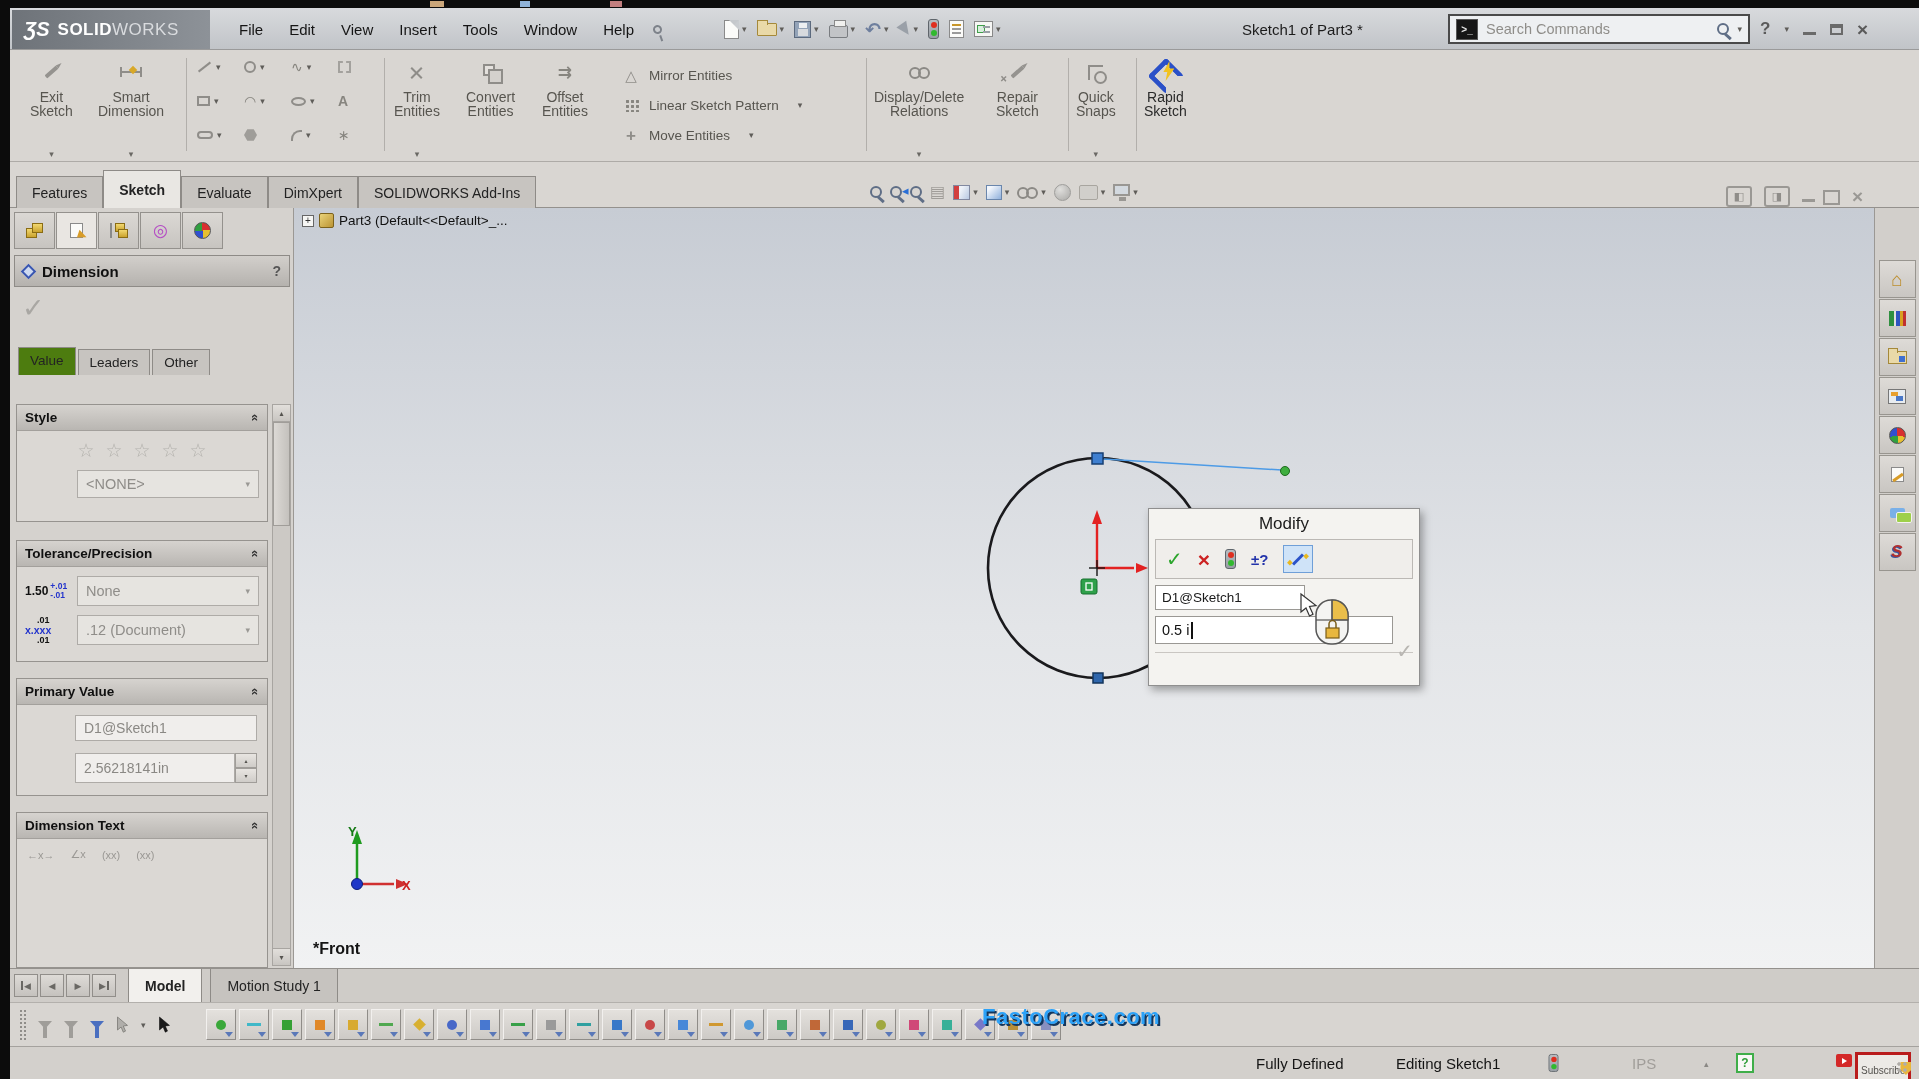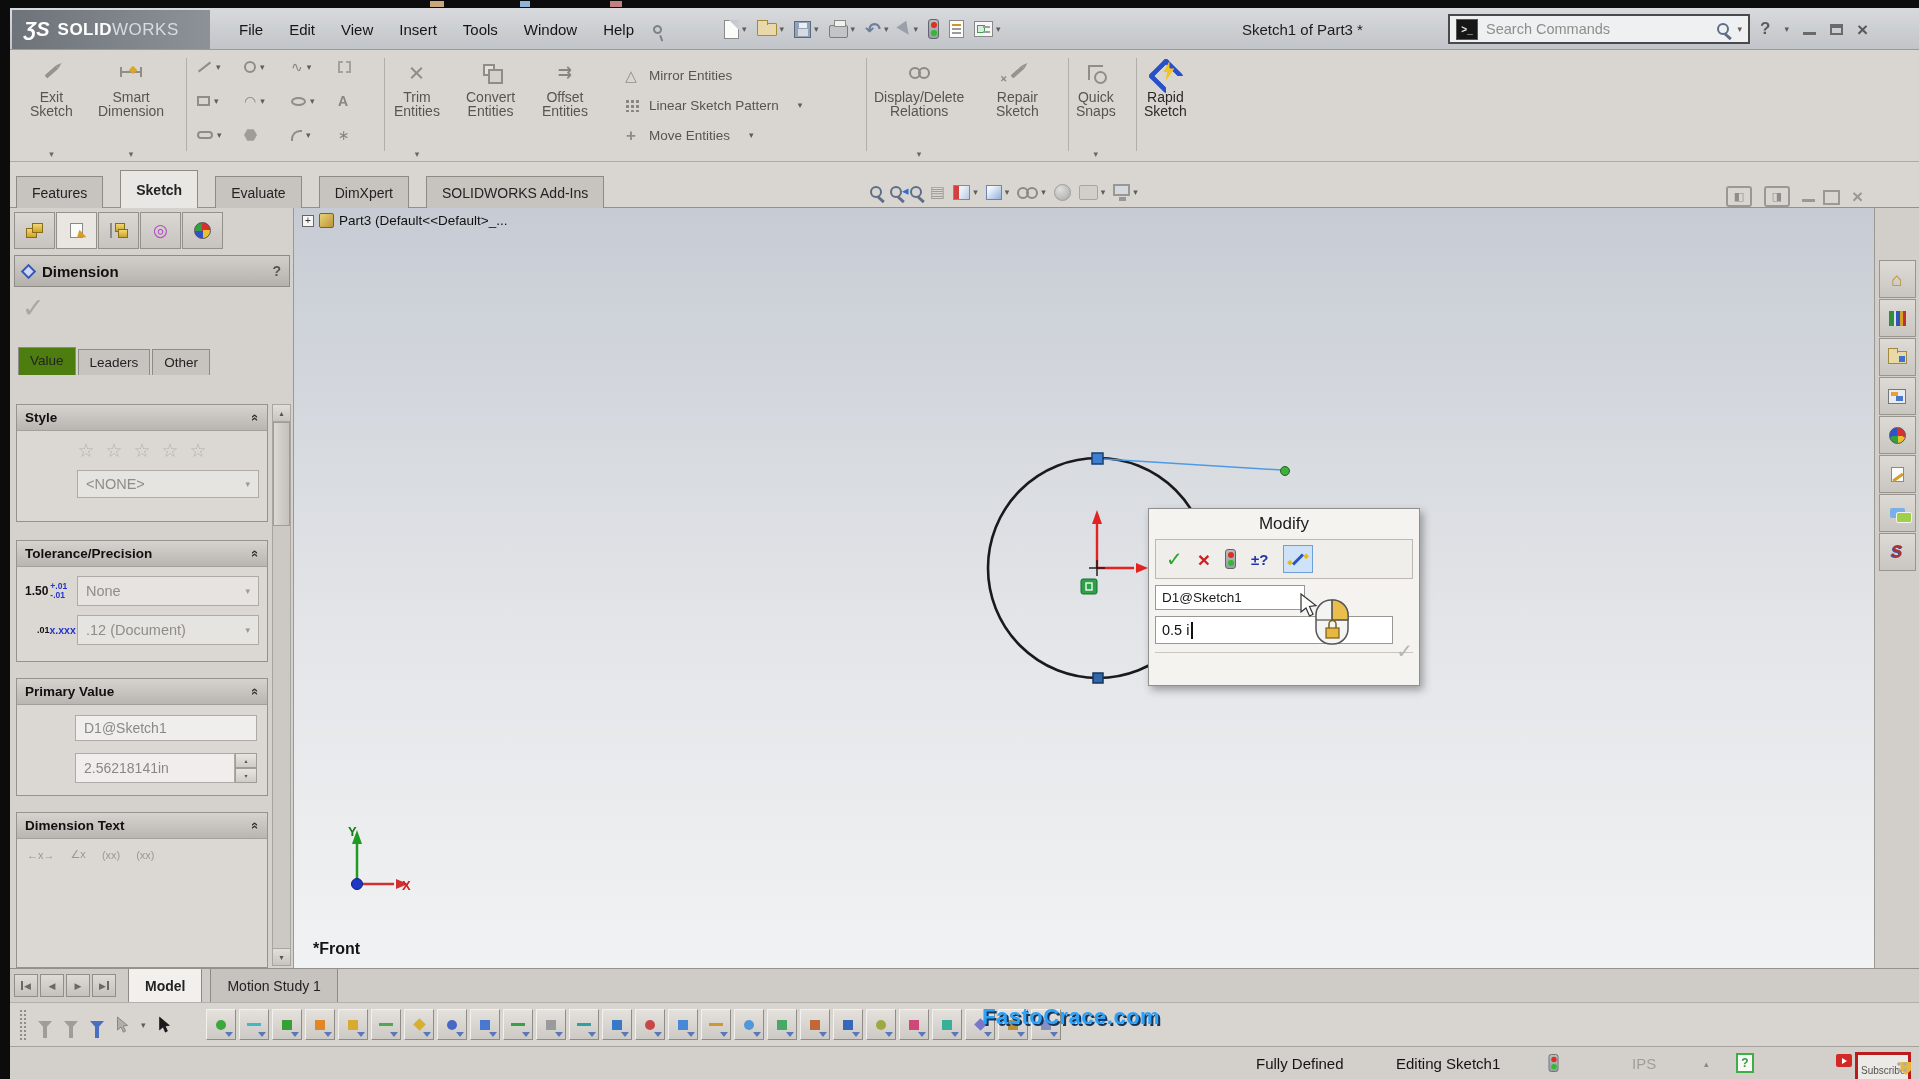--- a/index.html
+++ b/index.html
@@ -100,21 +100,21 @@
 .ri-repair::before{content:'+';position:absolute;left:-11px;top:-10px;font-size:13px;font-weight:bold;color:#8f8d89}
 .ri-quicksnap{width:15px;height:15px;border-left:2px solid #8f8d89;border-top:2px solid #8f8d89;position:relative}
 .ri-quicksnap::after{content:'';position:absolute;right:-4px;bottom:-4px;width:9px;height:9px;border:2px solid #8f8d89;border-radius:50%}
 .ri-rapid{width:24px;height:24px;position:relative}
 .ri-rapid::before{content:'';position:absolute;left:0;top:3px;width:16px;height:16px;border:5px solid #2a50c8;border-right-color:transparent;border-radius:4px;transform:rotate(45deg)}
 .ri-rapid::after{content:'';position:absolute;left:10px;top:1px;width:11px;height:20px;background:#f2c21e;clip-path:polygon(55% 0,0 55%,35% 55%,20% 100%,100% 38%,55% 38%)}
 
 
 #tabstrip{left:10px;top:162px;width:1909px;height:46px;background:#d9d6d2;border-bottom:1px solid #94918d}
 #doctabs{position:absolute;left:6px;bottom:-1px;display:flex;align-items:flex-end}
-.dtab{height:32px;margin-right:17px;padding:12px 15px;display:flex;align-items:center;font-size:14px;color:#232323;background:#c7c4c0;border:1px solid #8e8b87;border-bottom:none}
+.dtab{height:32px;margin-right:0;padding:12px 15px;display:flex;align-items:center;font-size:14px;color:#232323;background:#c7c4c0;border:1px solid #8e8b87;border-bottom:none}
 .dtab.active{background:#e9e7e3;font-weight:bold;height:38px}
 #hud{left:870px;top:174px;display:flex;align-items:center;gap:8px;height:36px}
 .hudbtn{display:flex;align-items:center;gap:3px}
 .ic-cube3{width:17px;height:15px;background:linear-gradient(120deg,#eef2f8 40%,#b9c9e2);border:1px solid #8289a0;position:relative}
 .ic-cube3::before{content:'';position:absolute;left:0;top:0;bottom:0;width:5px;background:#d24040}
 .ic-cubeb{width:16px;height:15px;background:linear-gradient(135deg,#f2f6fc 20%,#8fb0dc);border:1px solid #6a86ac}
 .ic-ball{width:17px;height:17px;border-radius:50%;background:radial-gradient(circle at 35% 30%,#e2e2e0,#9a9a98);border:1px solid #8a8a88;opacity:.75}
 .ic-scene{width:19px;height:15px;background:#cfcdc9;border:1px solid #98958f;border-radius:2px;opacity:.75}
 .ic-monitor{width:17px;height:12px;background:#d3dae2;border:2px solid #8f8d89;position:relative;opacity:.85;margin-bottom:5px}
 .ic-monitor::after{content:'';position:absolute;left:4px;bottom:-7px;width:7px;height:4px;background:#8f8d89}
@@ -153,21 +153,21 @@
 .chev{margin-left:auto;transform:rotate(90deg);font-weight:bold;color:#333;font-size:13px}
 #g-style{top:196px;height:118px}
 .starrow{display:flex;gap:11px;justify-content:center;padding:8px 0 2px;font-size:19px;color:#b3b1ad}
 .pmdrop{margin:6px 0 0 60px;width:182px;height:28px;background:#e6e4e0;border:1px solid #aeaba7;display:flex;align-items:center;padding:0 8px;font-size:14.5px;color:#8f8d89}
 .pmdrop .caret{margin-left:auto;color:#9a9894}
 #g-tol{top:332px;height:122px}
 .tolrow{display:flex;align-items:center;margin:9px 8px 0}
 .tolic{width:48px;display:flex;align-items:center;gap:2px;flex:none}
 .tm{font-size:12px;font-weight:bold;color:#111}
 .tstack{display:flex;flex-direction:column;font-size:8.5px;color:#2233cc;line-height:9px;font-weight:bold}
-.pstack{display:flex;flex-direction:row;line-height:10px}
+.pstack{display:flex;flex-direction:column;line-height:10px}
 .p01{font-size:9px;color:#111;font-weight:bold;margin-left:12px}
 .pmain{font-size:10.5px;color:#2233cc;font-weight:bold}
 .tolrow .pmdrop{margin:0 0 0 4px;height:30px}
 #g-pv{top:470px;height:118px}
 .pvfield{margin:10px 0 0 58px;width:182px;height:26px;background:#f0eeec;border:1px solid #aeaba7;display:flex;align-items:center;padding:0 8px;font-size:14px;color:#8a8884}
 .pvrow{display:flex;margin:12px 0 0 58px}
 .pvfield2{width:160px;height:30px;background:#f0eeec;border:1px solid #aeaba7;display:flex;align-items:center;padding:0 8px;font-size:14px;color:#8a8884}
 .spin{width:22px;height:30px;display:flex;flex-direction:column}
 .spin span{flex:1;background:linear-gradient(#e8e5e1,#cfccc8);border:1px solid #a09d99;font-size:6px;display:flex;align-items:center;justify-content:center;color:#55534f}
 #g-dt{top:604px;height:156px}

